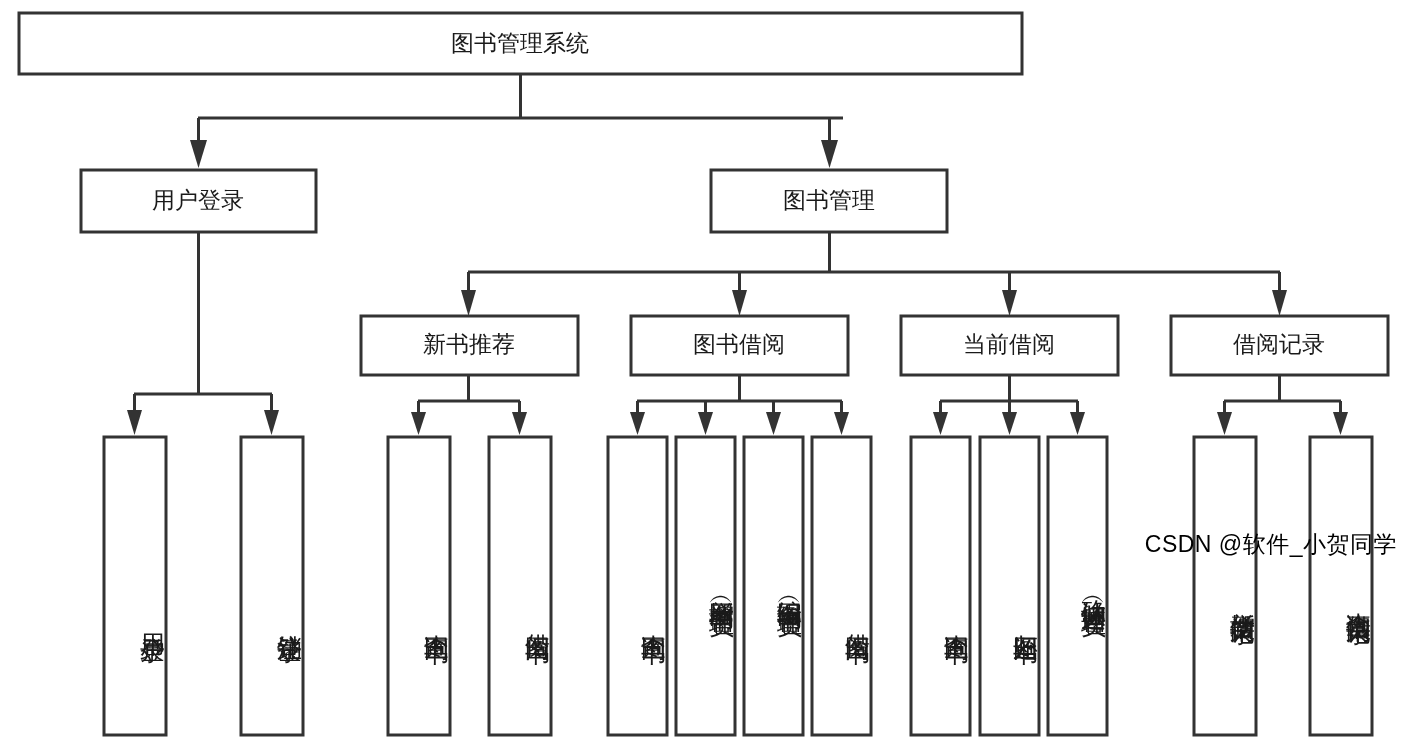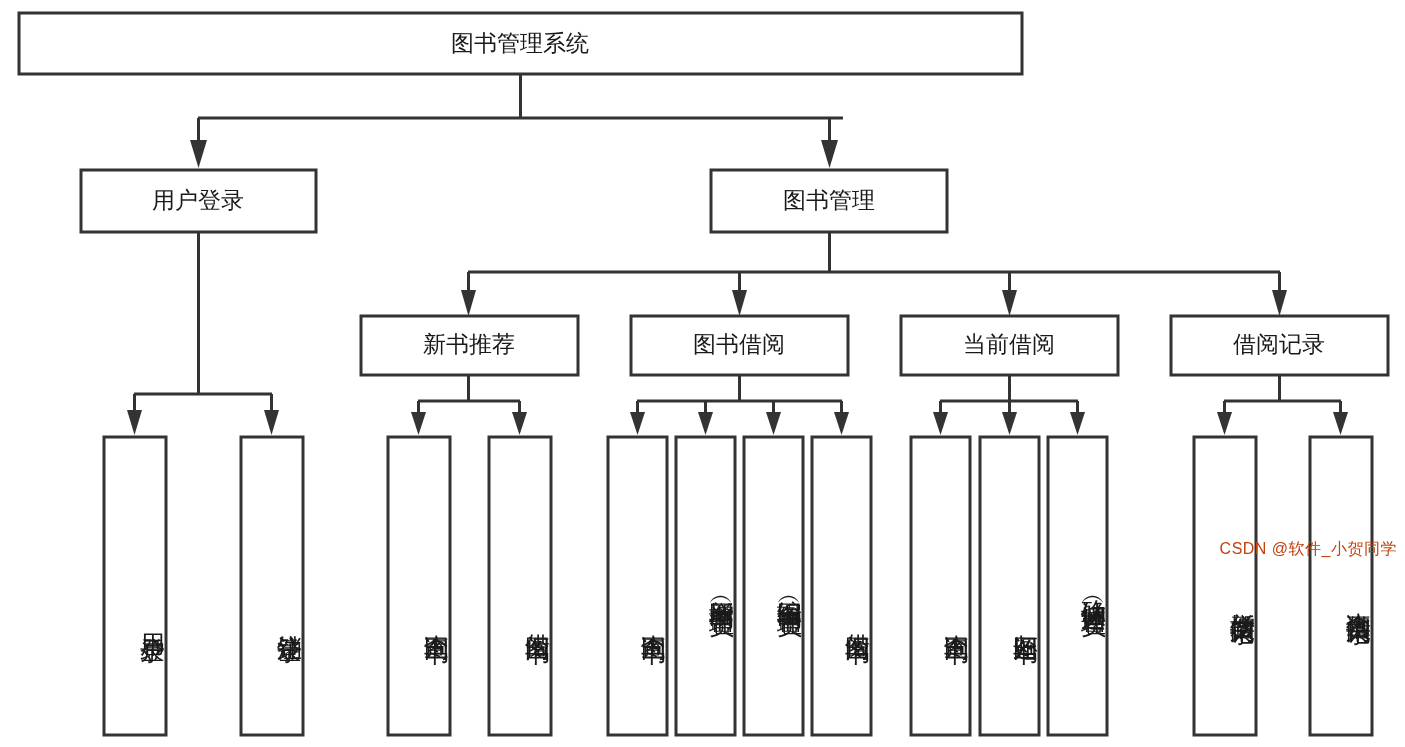--- a/index.html
+++ b/index.html
@@ -61,22 +61,22 @@
     pointer-events: none;
     display: flex;
     align-items: flex-start;
     justify-content: center;
   }
   .watermark {
     position: absolute;
     right: 8px;
     bottom: 6px;
     font-family: "Liberation Sans", "DejaVu Sans", sans-serif;
-    font-size: 16px;
-    color: #c2410c;
+    font-size: 23px;
+    color: #000000;
     letter-spacing: 0.5px;
     white-space: nowrap;
   }
 </style>
 </head>
 <body>
 
 <div id="diagram-root">
 
   <svg id="tree-svg" viewBox="0 0 1405 747">

